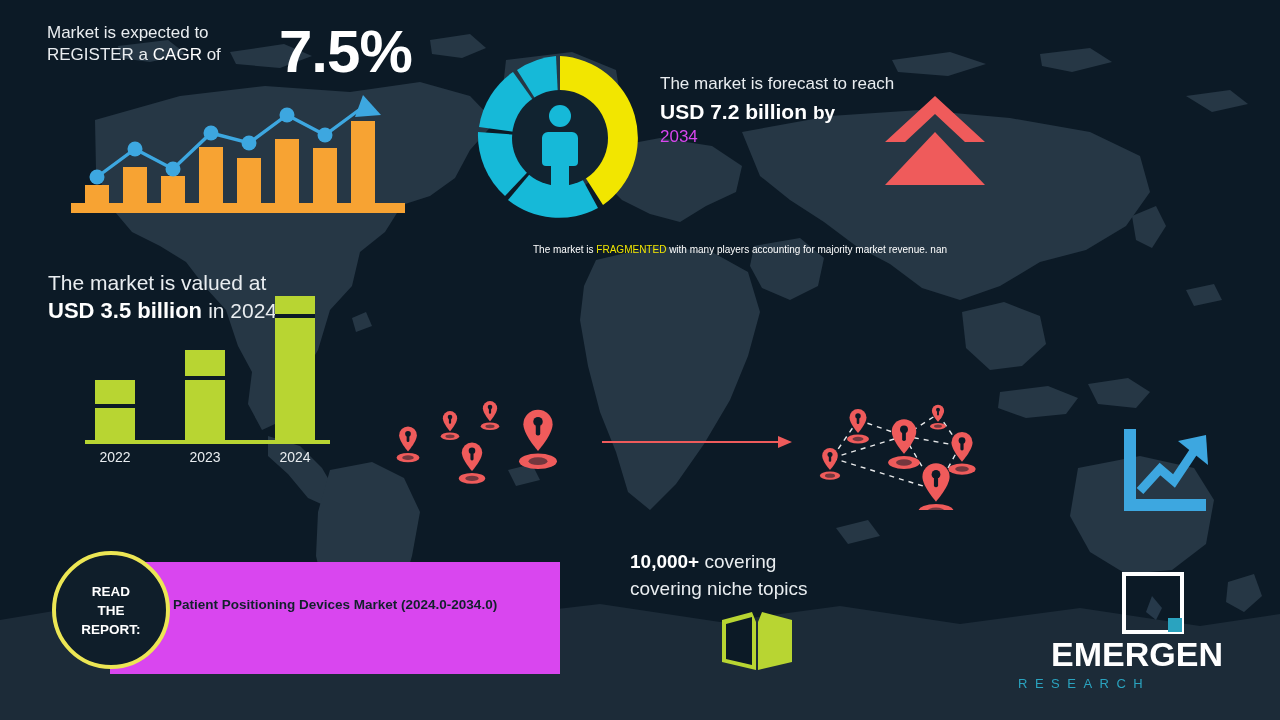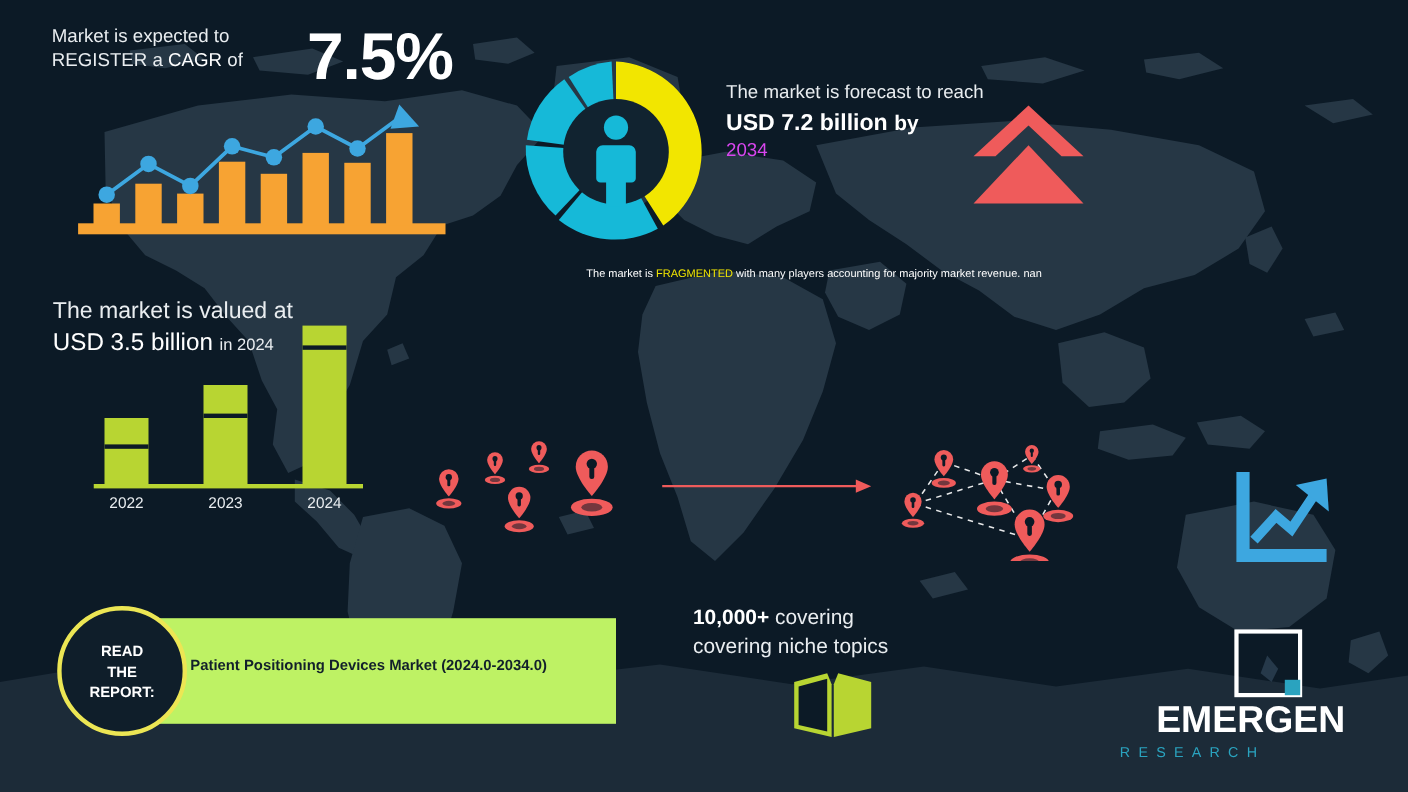--- a/index.html
+++ b/index.html
@@ -42,34 +42,34 @@
 
   
   #fragmented{position:absolute;left:533px;top:238px;width:680px;
     font-size:10px;line-height:24px;color:#ffffff;font-weight:400;white-space:normal;}
   #fragmented .hl{color:#f2e600;}
 
   
   #value-block{position:absolute;left:48px;top:272px;}
   #value-lead{font-size:21px;color:#e9edf0;line-height:22px;}
   #value-main{font-size:22px;color:#ffffff;line-height:30px;margin-top:2px;}
-  #value-main .strong{font-weight:400;}
-  #value-main .small{font-size:15px;font-weight:400;color:#e9edf0;}
+  #value-main .strong{font-weight:700;}
+  #value-main .small{font-size:21px;font-weight:400;color:#e9edf0;}
 
   
   #greenchart{position:absolute;left:85px;top:292px;width:245px;height:185px;}
 
   
   #pins{position:absolute;left:380px;top:380px;width:620px;height:130px;}
 
   
   #trend-icon{position:absolute;left:1118px;top:425px;width:95px;height:95px;}
 
   
-  #report-banner{position:absolute;left:110px;top:562px;width:450px;height:96px;background:#bef264;}
+  #report-banner{position:absolute;left:110px;top:562px;width:450px;height:112px;background:#d946ef;}
   #report-title{position:absolute;left:63px;top:26px;width:350px;font-size:13.5px;font-weight:700;
      color:#12202b;line-height:34px;white-space:normal;}
   #report-circle{position:absolute;left:52px;top:551px;width:118px;height:118px;border-radius:50%;
      background:#0f1e2a;border:4px solid #ece654;display:flex;align-items:center;justify-content:center;}
   #report-cta{font-size:13.5px;font-weight:700;color:#ffffff;text-align:center;line-height:19px;}
 
   
   #reports-block{position:absolute;left:630px;top:548px;width:280px;}
   #reports-text{font-size:19px;color:#e9edf0;line-height:27px;white-space:normal;}
   #reports-text .strong{font-weight:700;color:#ffffff;}

